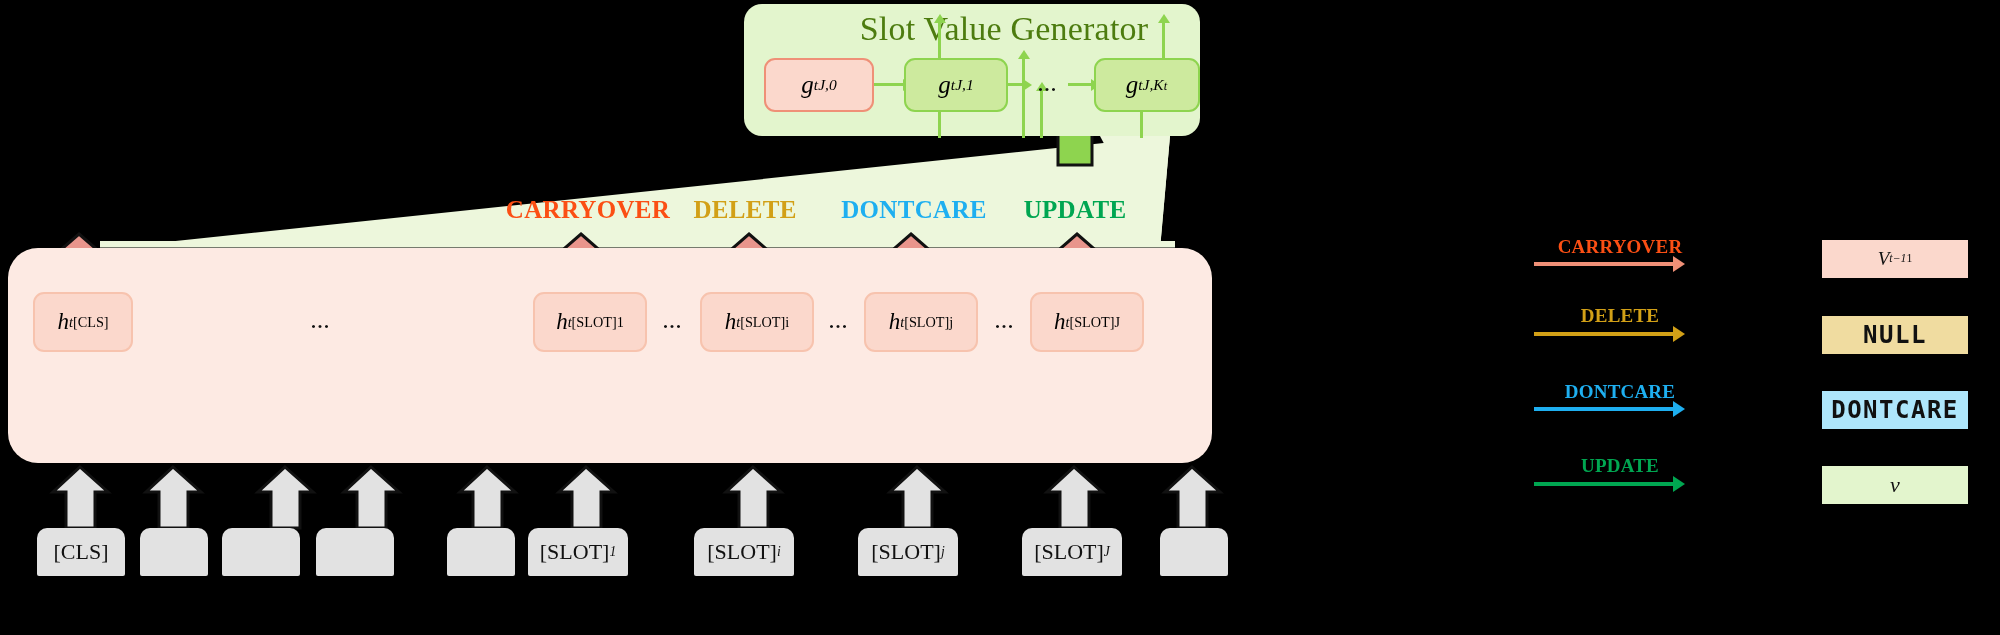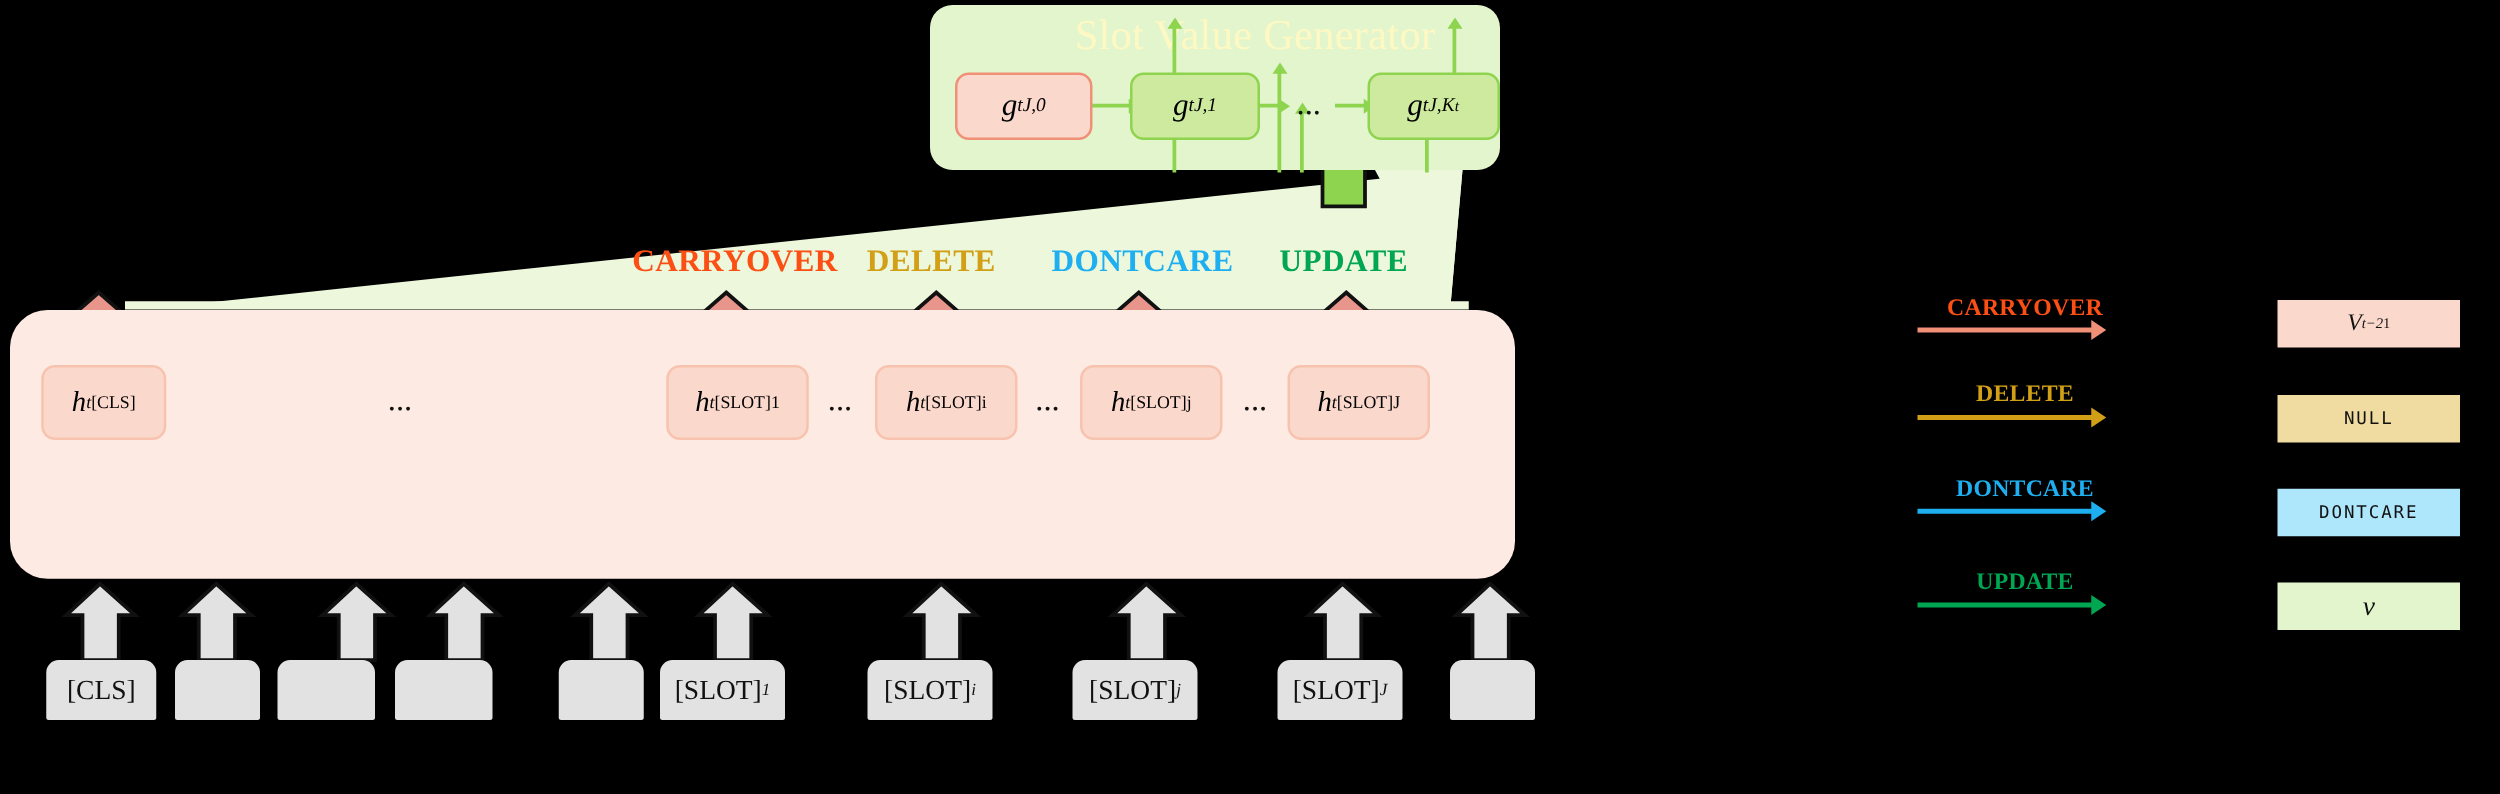--- a/index.html
+++ b/index.html
@@ -8,21 +8,21 @@
   .stage{position:absolute;left:0;top:0;width:2000px;height:635px;}
 
   
   .node{position:absolute;box-sizing:border-box;display:flex;
         align-items:center;justify-content:center;}
 
   
   #svg-box{left:744px;top:4px;width:456px;height:132px;background:#e3f5cd;
            border-radius:18px;}
   #svg-title{left:744px;top:6px;width:520px;height:46px;
-             font-size:34px;color:#fef9c3;letter-spacing:.2px;}
+             font-size:34px;color:#4d7c0f;letter-spacing:.2px;}
   .gcell{position:absolute;height:50px;border-radius:11px;display:flex;
          align-items:center;justify-content:center;font-size:25px;}
   .gcell.pink{background:#fbd8cc;border:2.5px solid #ef9077;}
   .gcell.green{background:#cdea9e;border:2.5px solid #8ed44f;}
   .gdots{position:absolute;height:50px;display:flex;align-items:center;
          justify-content:center;font-size:26px;color:#111;}
   .garrow{position:absolute;height:3px;background:#8ed44f;}
   .garrow::after{content:"";position:absolute;right:-8px;top:-4.5px;
         border-left:9px solid #8ed44f;border-top:6px solid transparent;
         border-bottom:6px solid transparent;}
@@ -56,22 +56,22 @@
        justify-content:center;font-size:22px;color:#111;}
 
   
   .lg-label{position:absolute;font-size:19px;font-weight:bold;text-align:center;
             letter-spacing:.2px;}
   .lg-arrow{position:absolute;height:4px;}
   .lg-arrow .head{position:absolute;right:-9px;top:-6px;width:0;height:0;
         border-top:8px solid transparent;border-bottom:8px solid transparent;}
   .lg-chip{position:absolute;height:38px;display:flex;align-items:center;
            justify-content:center;font-size:19px;color:#111;}
-  .lg-chip.mono{font-family:"DejaVu Sans Mono",monospace;font-weight:normal;
-                font-size:14px;letter-spacing:1.5px;}
+  .lg-chip.mono{font-family:"DejaVu Sans Mono",monospace;font-weight:bold;
+                font-size:24px;letter-spacing:1.5px;}
 
   
   .mi{font-style:italic;}
   sup,sub{font-size:.62em;font-style:normal;}
   sup.it,sub.it{font-style:italic;}
 </style>
 </head>
 <body>
 
 <div class="stage">
@@ -194,21 +194,21 @@
     [SLOT]<sup class="it">J</sup>
   </div>
   <div class="tok" style="left:1160px;top:528px;width:68px;"></div>
 
   <div class="lg-label" style="left:1530px;top:236px;width:180px;color:#fb4f14;">CARRYOVER</div>
   <div class="lg-arrow" style="left:1534px;top:262px;width:142px;background:#ef9077;">
     <span class="head" style="border-left:12px solid #ef9077;"></span>
   </div>
   <div class="lg-chip" style="left:1822px;top:240px;width:146px;background:#fbd8cc;">
     <span class="mi">V</span>
-      <sub class="it">t−2</sub>
+      <sub class="it">t−1</sub>
       <sup>1</sup>
   </div>
 
   <div class="lg-label" style="left:1530px;top:305px;width:180px;color:#d2a017;">DELETE</div>
   <div class="lg-arrow" style="left:1534px;top:332px;width:142px;background:#d2a017;">
     <span class="head" style="border-left:12px solid #d2a017;"></span>
   </div>
   <div class="lg-chip mono" style="left:1822px;top:316px;width:146px;background:#f0dca0;">NULL</div>
 
   <div class="lg-label" style="left:1530px;top:381px;width:180px;color:#1eaff0;">DONTCARE</div>

